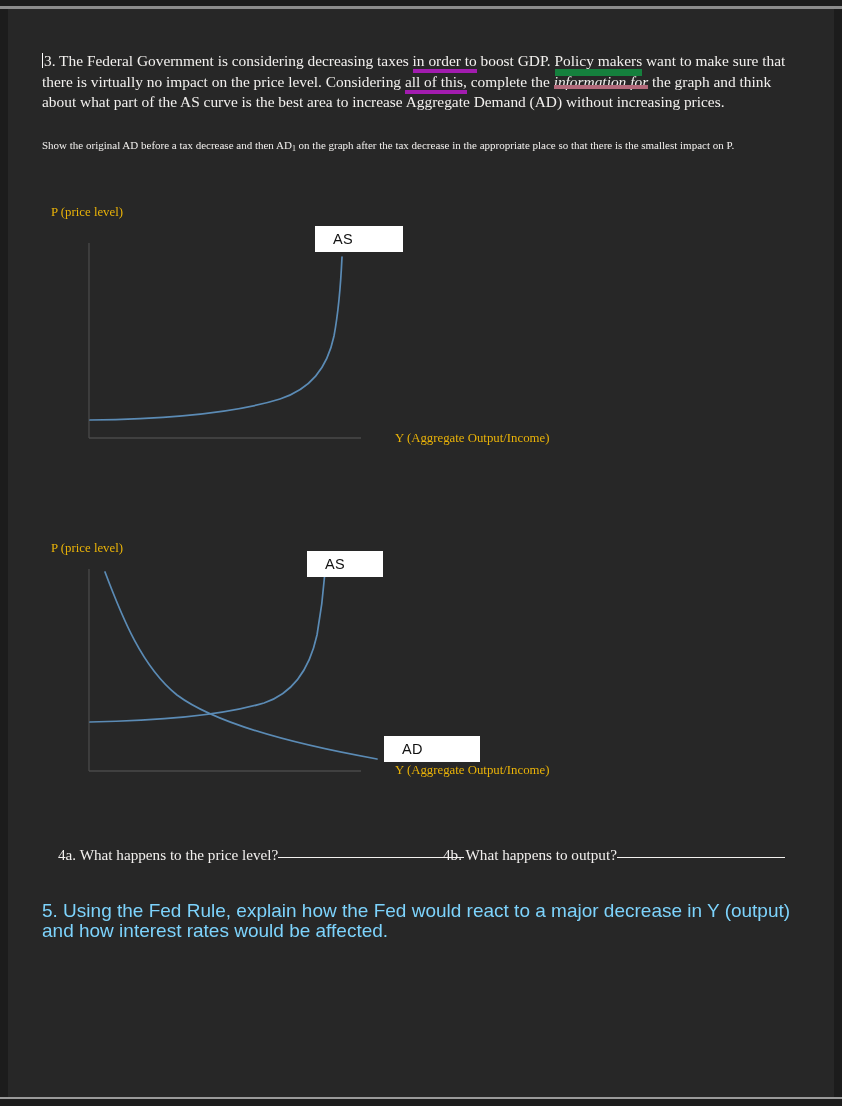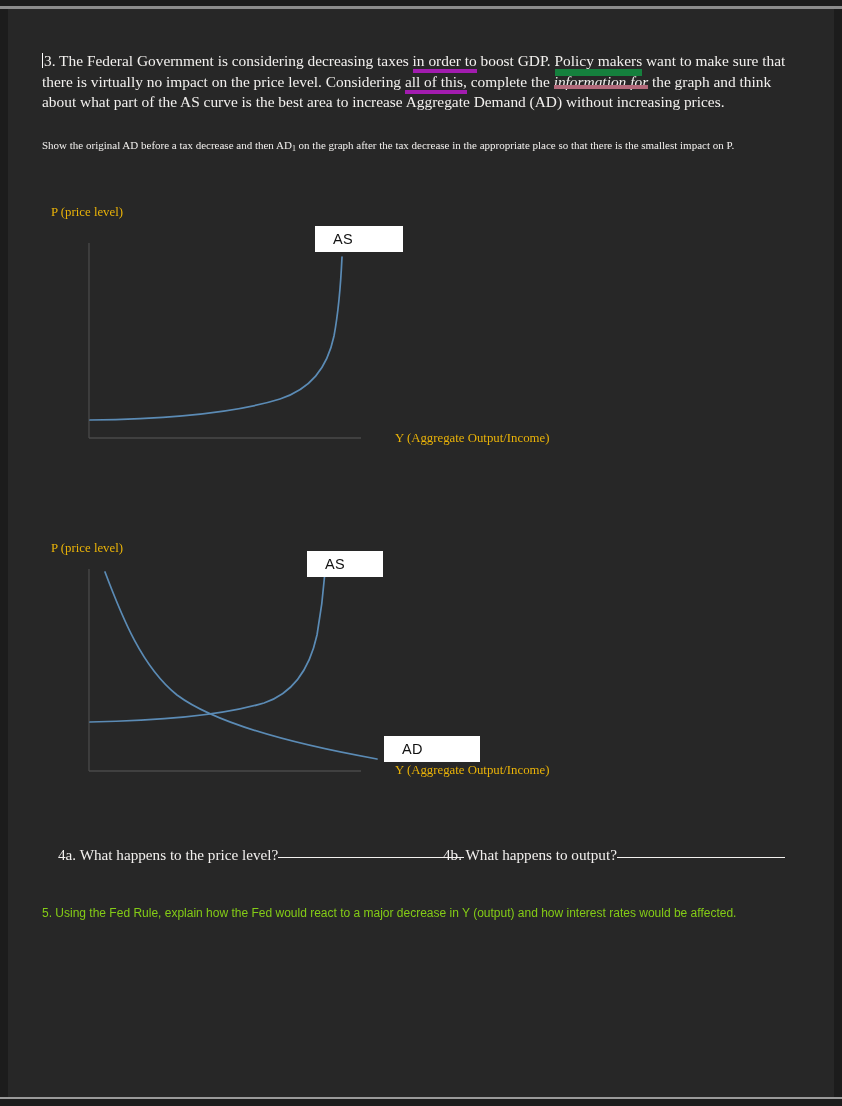--- a/index.html
+++ b/index.html
@@ -67,24 +67,24 @@
     bottom: 1px;
     height: 4px;
     background: #b2697a;
   }
   .mark-red-under {
     border-bottom: 7px solid #15803d;
   }
 
   .sans-block {
     position: absolute;
-    color: #84cc16;
+    color: #7dd3fc;
     font-family: "Liberation Sans", sans-serif;
-    font-size: 12px;
-    line-height: 25px;
+    font-size: 19px;
+    line-height: 20px;
   }
 
   
   .graph { position: absolute; }
   .axis-label {
     position: absolute;
     color: #eab308;
     font-family: "Liberation Serif", serif;
     font-size: 12.8px;
     white-space: nowrap;

